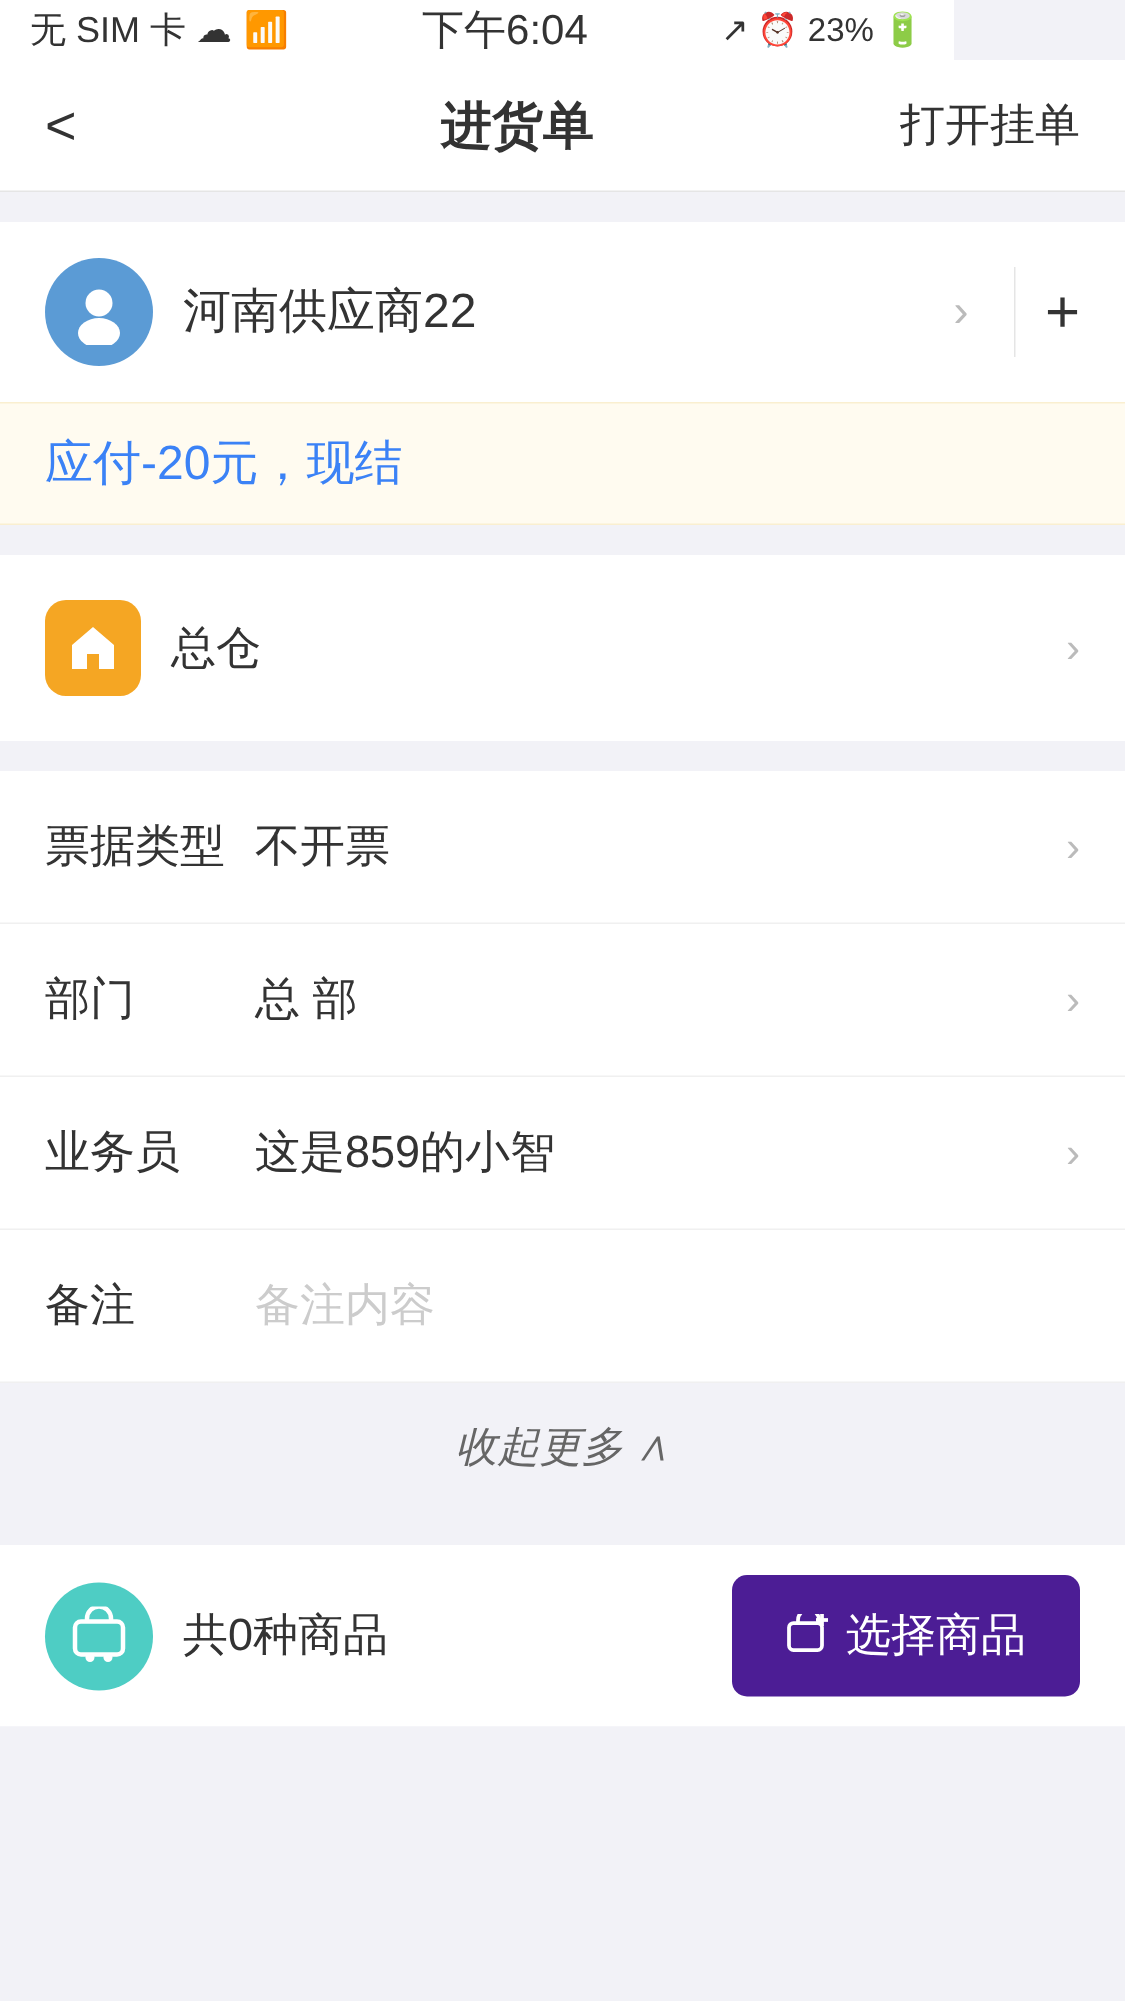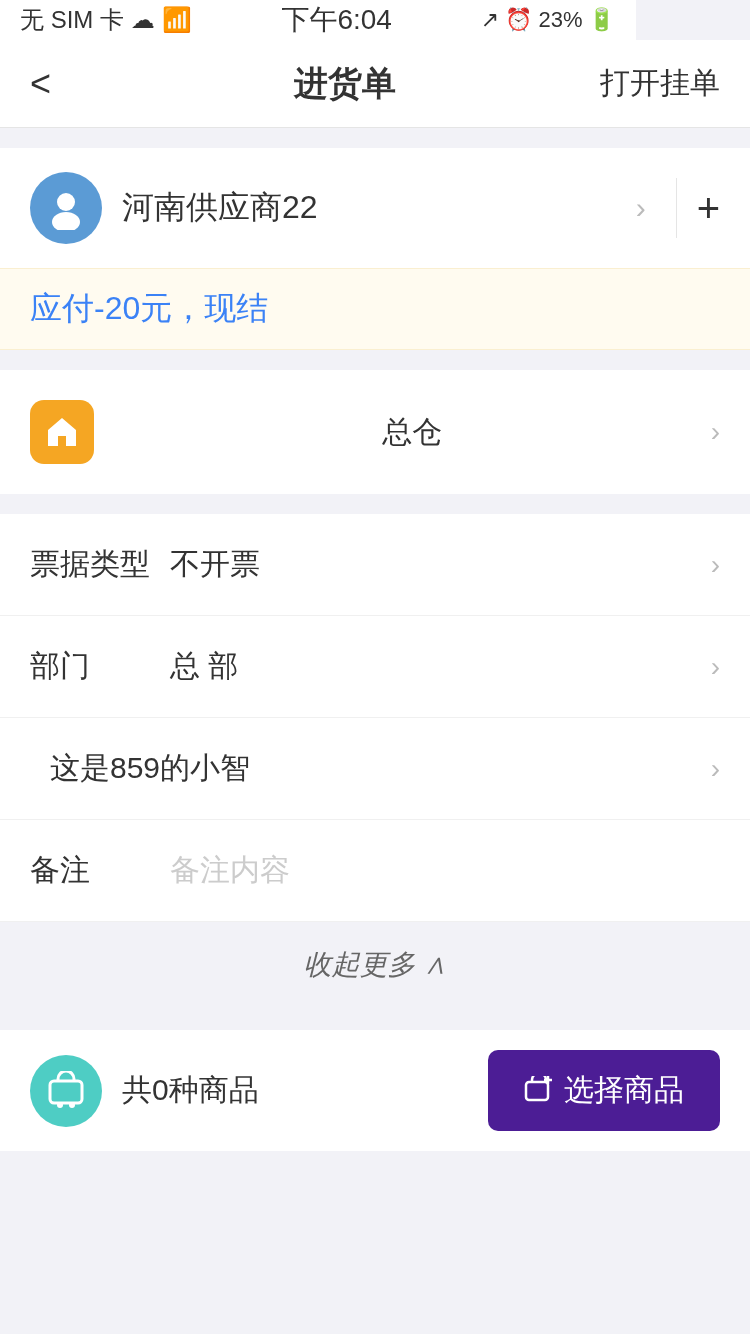--- a/index.html
+++ b/index.html
@@ -138,21 +138,20 @@
       flex-shrink: 0;
     }
     .house-icon-svg {
       width: 36px;
       height: 36px;
     }
     .row-label {
       font-size: 30px;
       color: #333;
       flex: 1;
-      text-align: center;
     }
     .row-chevron {
       color: #bbb;
       font-size: 28px;
     }
 
     
     .form-row {
       display: flex;
       align-items: center;
@@ -299,20 +298,21 @@
     <span class="form-chevron">›</span>
   </div>
 
   <div class="form-row">
     <span class="form-label">部门</span>
     <span class="form-value">总 部</span>
     <span class="form-chevron">›</span>
   </div>
 
   <div class="form-row">
+    <span class="form-label">业务员</span>
     <span class="form-value">这是859的小智</span>
     <span class="form-chevron">›</span>
   </div>
 
   <div class="form-row">
     <span class="form-label">备注</span>
     <span class="form-placeholder">备注内容</span>
   </div>
 </div>
 

